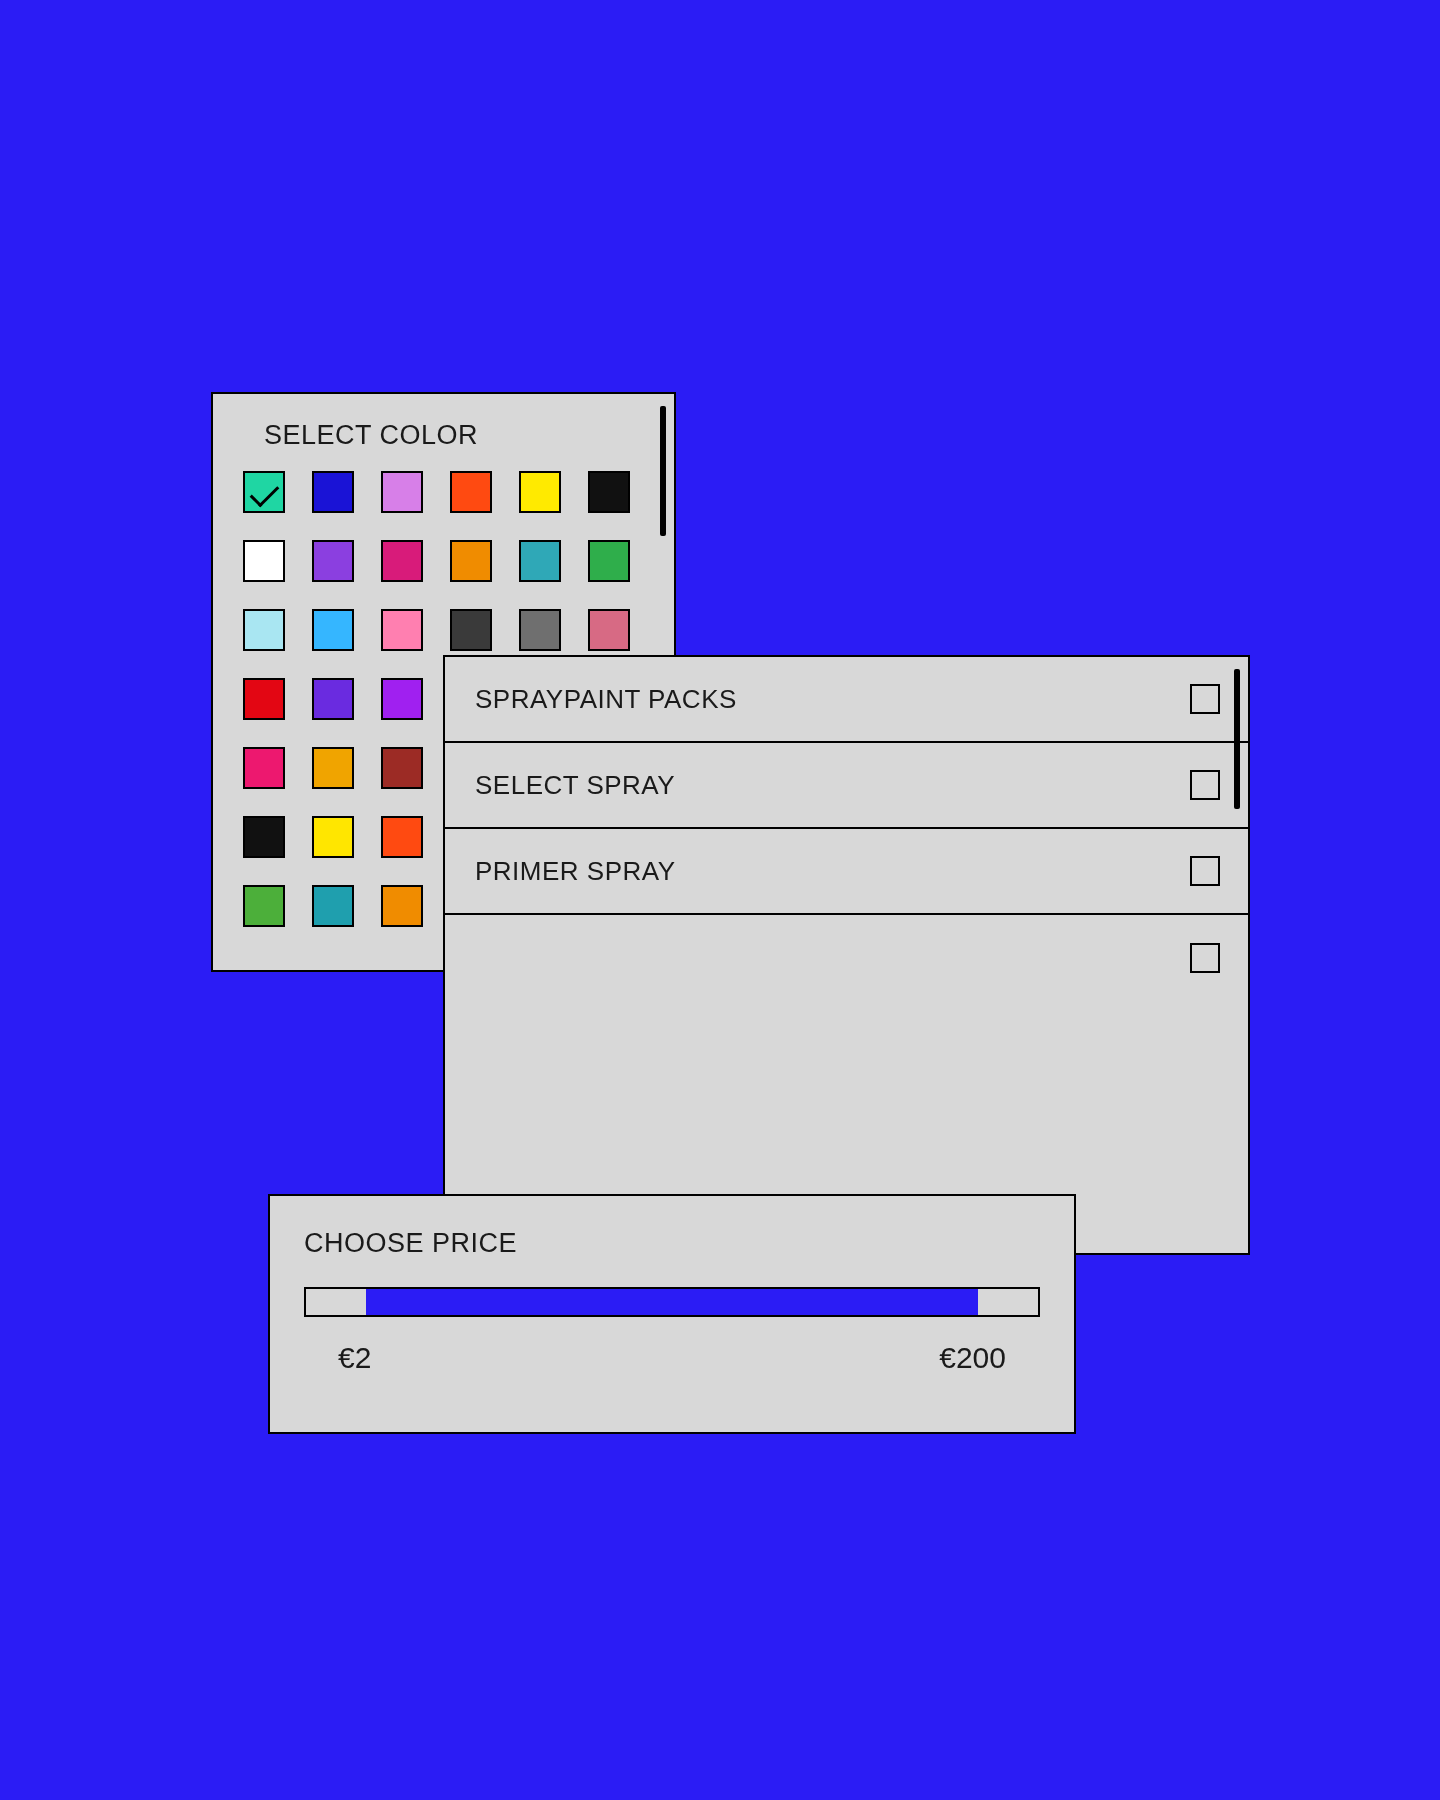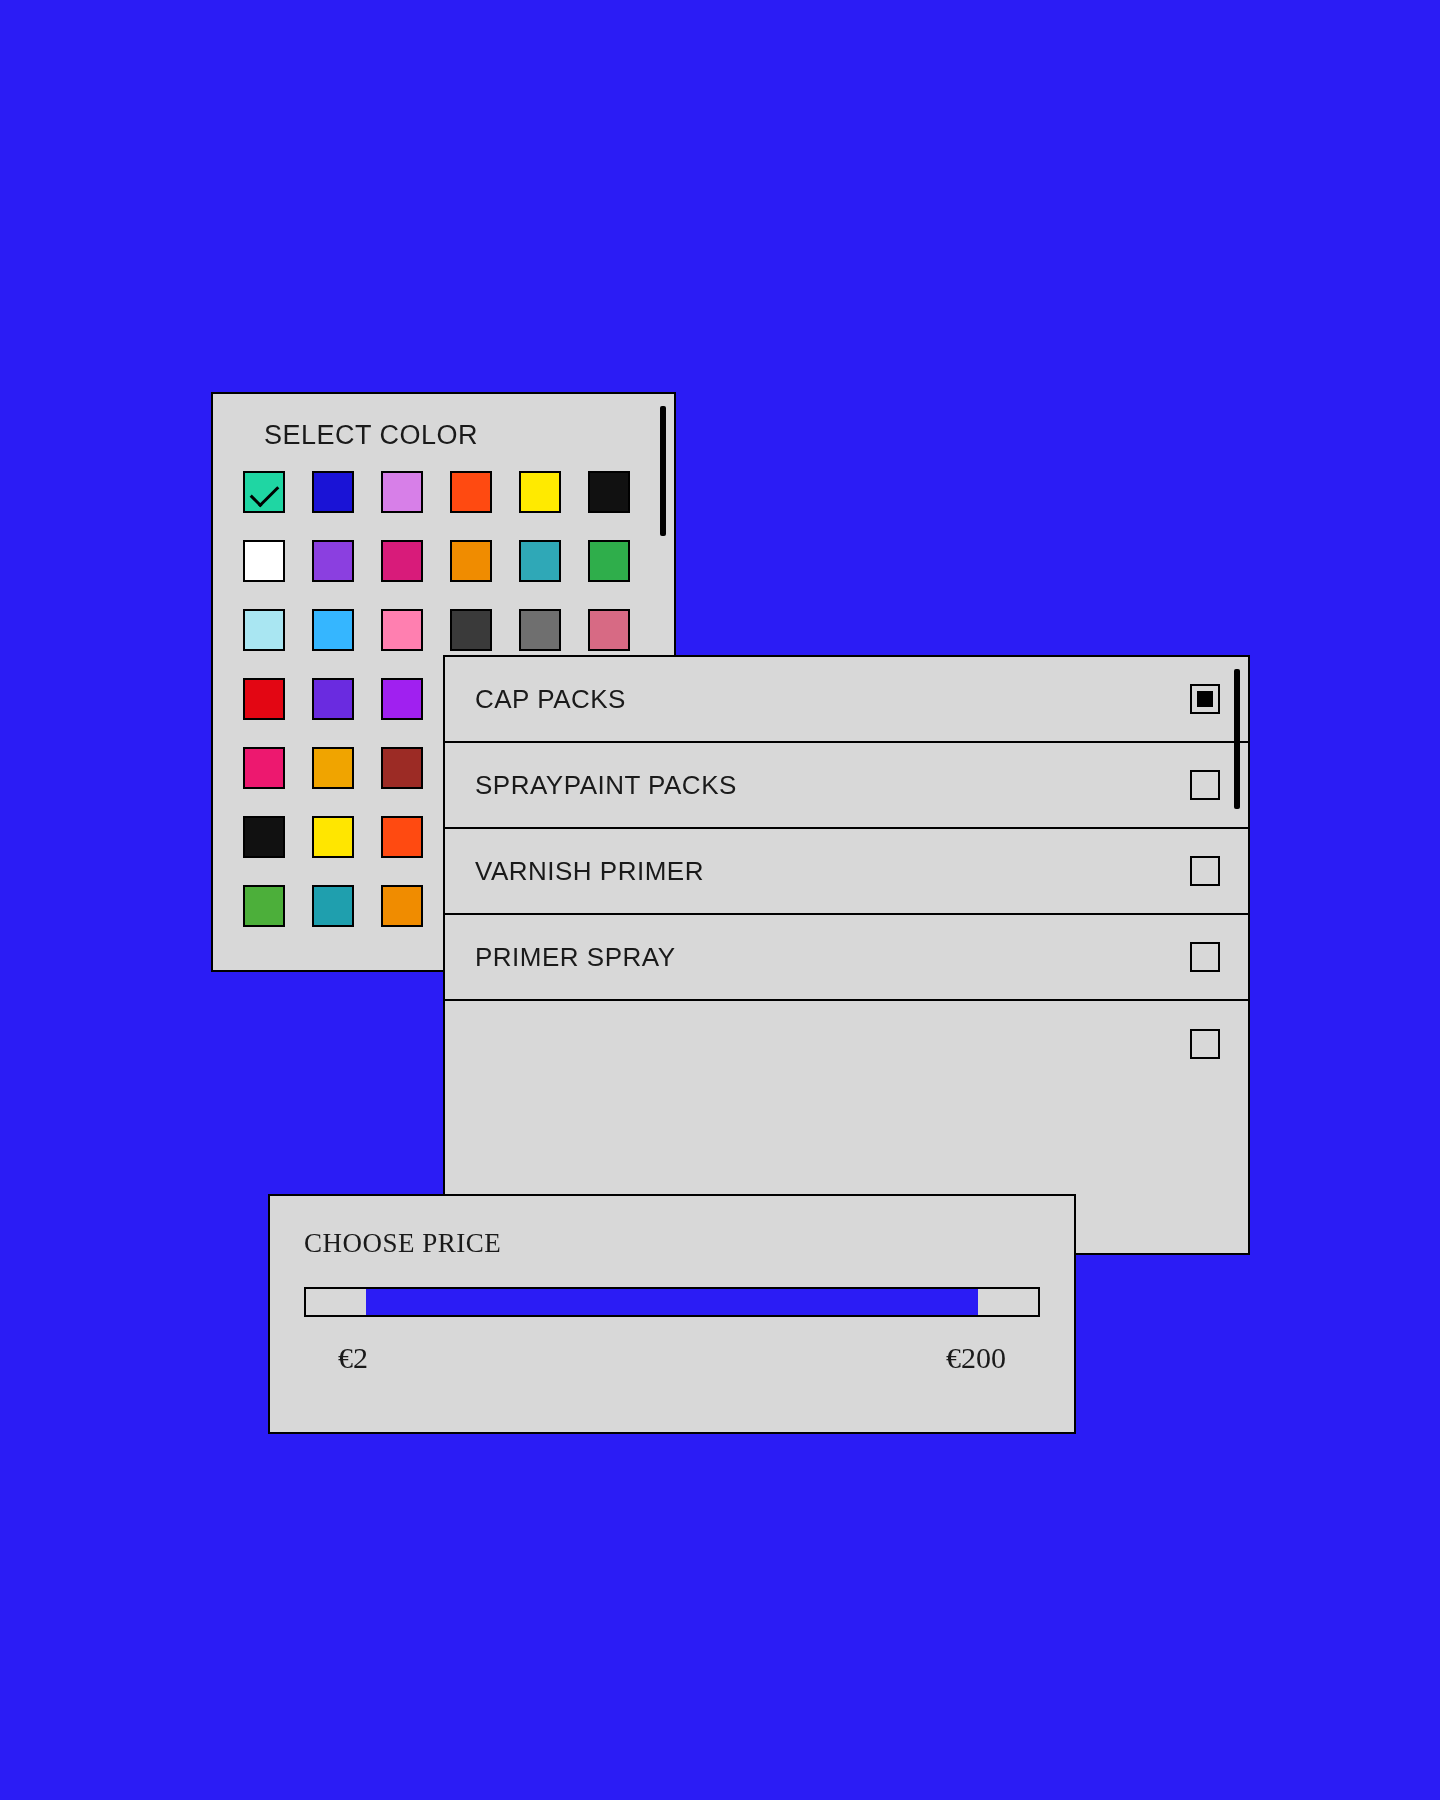--- a/index.html
+++ b/index.html
@@ -111,21 +111,20 @@
   }
 
   
   .price-panel {
     left: 268px;
     top: 1194px;
     width: 808px;
     height: 240px;
     z-index: 3;
     padding: 32px 34px 28px 34px;
-    font-family: Liberation Serif, serif;
   }
   .price-title {
     font-size: 27px;
     color: #1a1a1a;
     letter-spacing: 0.5px;
     margin-bottom: 28px;
   }
   .slider-track {
     position: relative;
     height: 30px;
@@ -197,30 +196,26 @@
       <div class="swatch" style="background: rgb(240, 140, 0);"></div>
       <div class="swatch" style="background: rgb(255, 255, 255);"></div>
       <div class="swatch" style="background: rgb(255, 255, 255);"></div>
       <div class="swatch" style="background: rgb(255, 255, 255);"></div>
     </div>
   <div class="color-scroll"></div>
 </div>
 
 <div class="panel cat-panel">
   <div class="cat-scroll"></div>
-<div class="cat-row">
-      <span>CAP PACKS</span>
-      <span class="checkbox checked"></span>
-    </div>
     <div class="cat-row">
       <span>SPRAYPAINT PACKS</span>
       <span class="checkbox"></span>
     </div>
     <div class="cat-row">
-      <span>VARNISH PRIMER</span>
+      <span>SELECT SPRAY</span>
       <span class="checkbox"></span>
     </div>
     <div class="cat-row">
       <span>PRIMER SPRAY</span>
       <span class="checkbox"></span>
     </div>
     <div class="cat-row">
       <span></span>
       <span class="checkbox"></span>
     </div>

